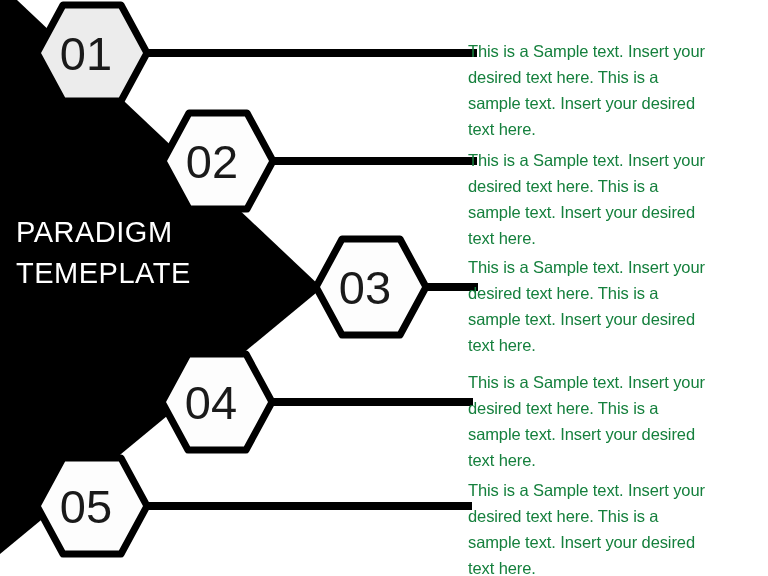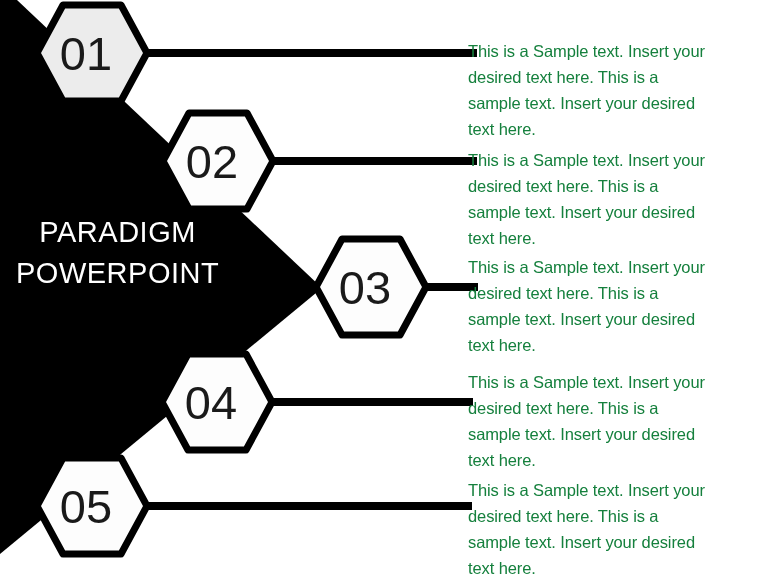--- a/index.html
+++ b/index.html
@@ -29,21 +29,20 @@
   }
   .slide-title {
     position: absolute;
     left: 16px;
     top: 212px;
     color: #ffffff;
     font-size: 29px;
     line-height: 41px;
     letter-spacing: 0.5px;
     white-space: nowrap;
-    text-align: center;
   }
   .text-block {
     position: absolute;
     left: 468px;
     width: 282px;
     color: #15803d;
     font-size: 16.5px;
     line-height: 26px;
     letter-spacing: -0.1px;
   }
@@ -77,21 +76,21 @@
 
     <text class="hex-number" x="86" y="70">01</text>
     <text class="hex-number" x="212" y="178">02</text>
     <text class="hex-number" x="365" y="304">03</text>
     <text class="hex-number" x="211" y="419">04</text>
     <text class="hex-number" x="86" y="523">05</text>
   </svg>
 
   <div class="slide-title">
     <div class="title-line">PARADIGM</div>
-    <div class="title-line">POWERPOINT</div>
+    <div class="title-line">TEMEPLATE</div>
   </div>
 
   <div class="text-block tb-1">
     <div class="tline">This is a Sample text. Insert your</div>
     <div class="tline">desired text here. This is a</div>
     <div class="tline">sample text. Insert your desired</div>
     <div class="tline">text here.</div>
   </div>
 
   <div class="text-block tb-2">

